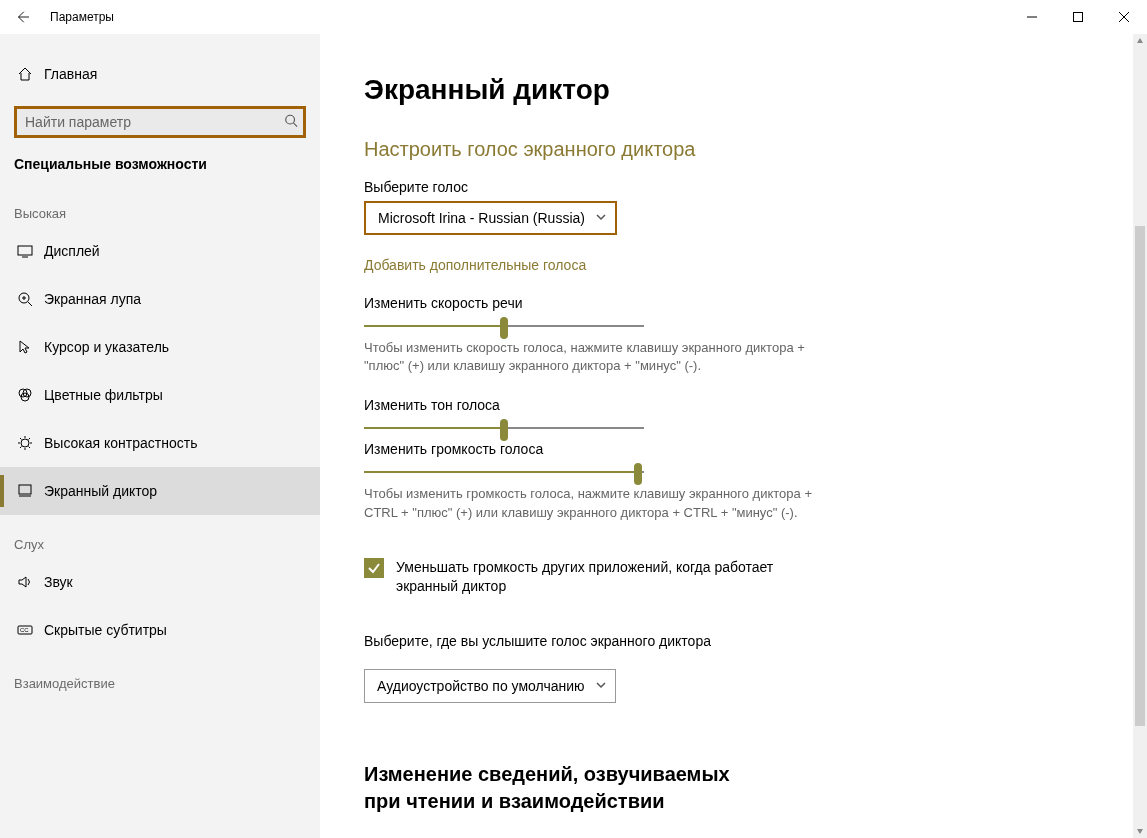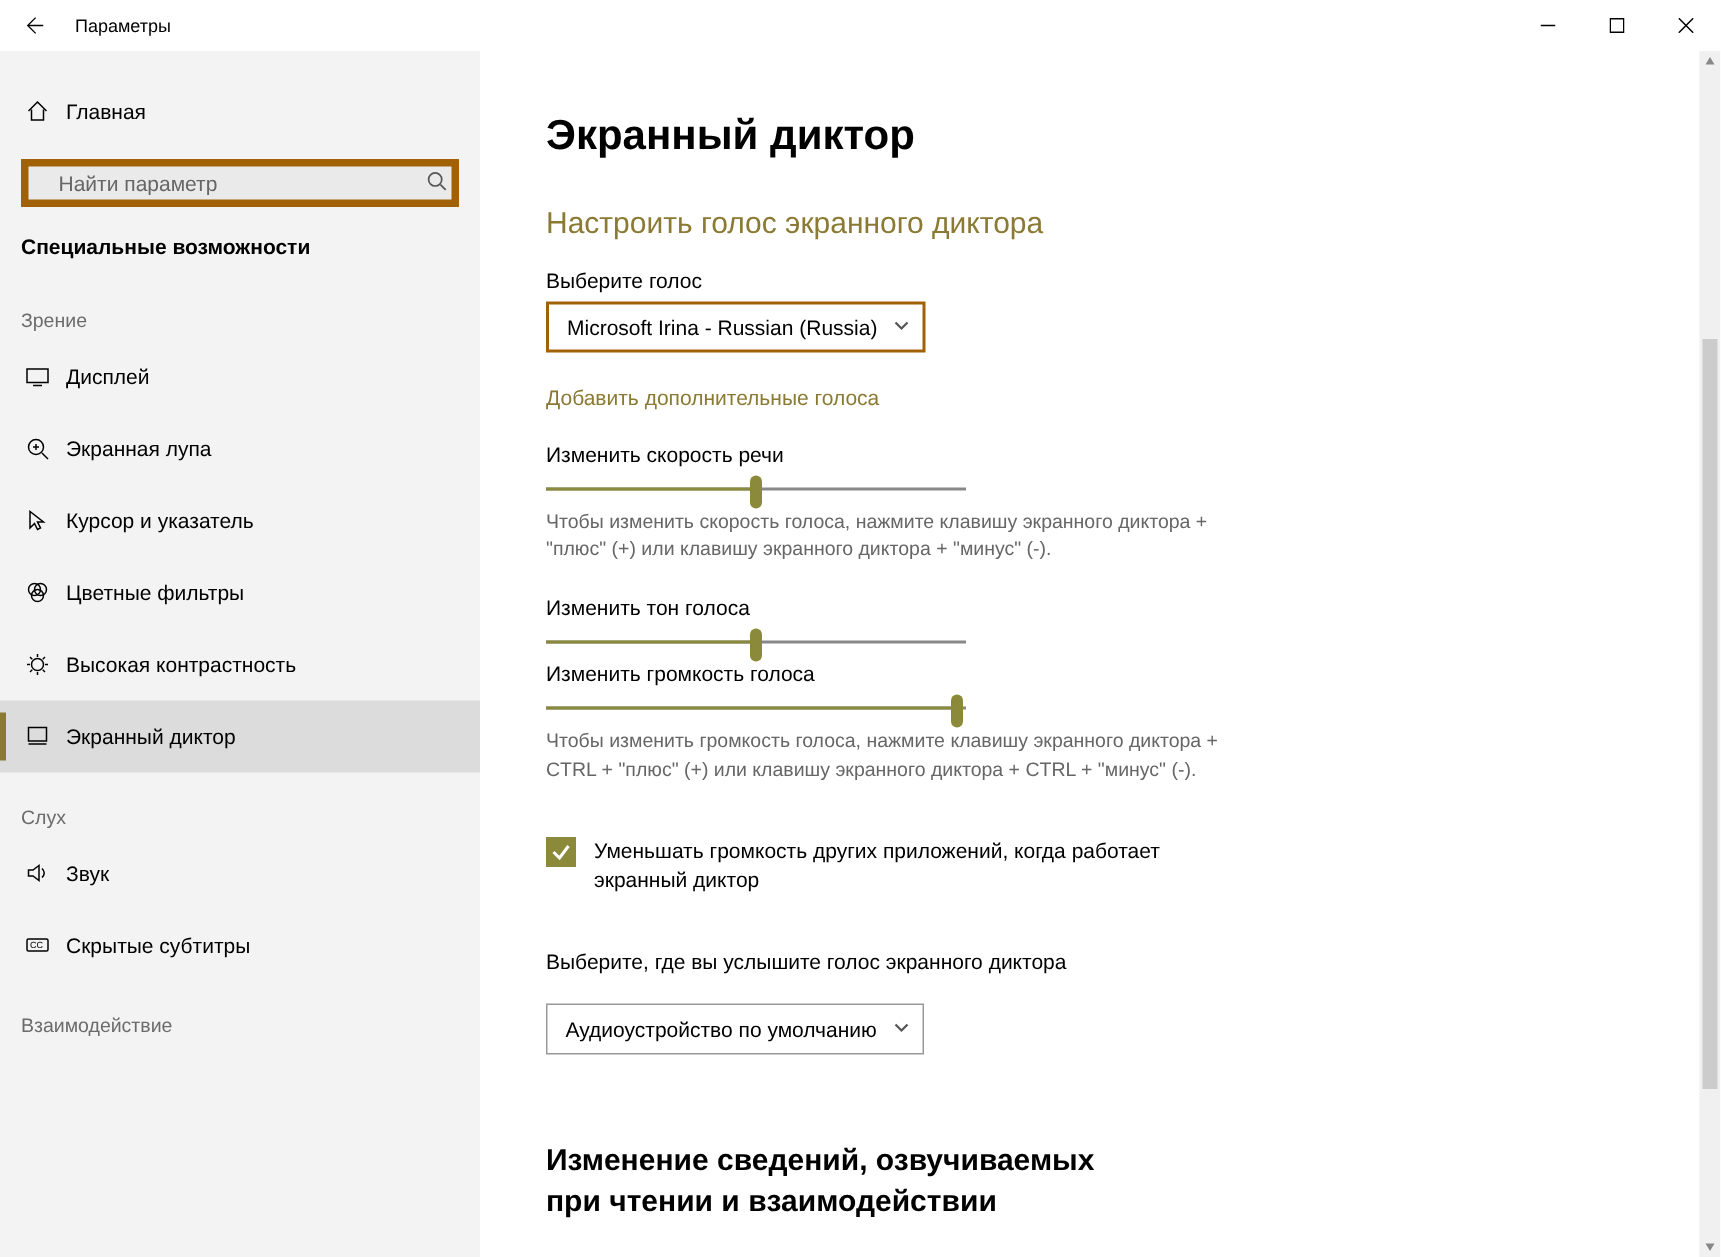--- a/index.html
+++ b/index.html
@@ -17,21 +17,21 @@
   .scrollbar-fake { position: absolute; right: 0; top: 0; bottom: 0; width: 14px; background: #f0f0f0; }
   .scrollbar-thumb { position: absolute; right: 2px; top: 192px; width: 10px; height: 500px; background: #ccc; }
   .scrollbar-arrow { position: absolute; right: 2px; width: 10px; height: 10px; color: #888; display:flex;align-items:center;justify-content:center;}
   .scrollbar-arrow.up { top: 2px; }
   .scrollbar-arrow.down { bottom: 2px; }
   
   .nav-home { display: flex; align-items: center; height: 40px; padding-left: 14px; }
   .nav-home-icon { width: 22px; display:flex;align-items:center;justify-content:center;}
   .nav-home-label { padding-left: 8px; }
   .search-box { margin: 12px 14px 18px 14px; position: relative; }
-  .search-input { width: 100%; height: 32px; border: 5px solid #a16207; background: #eaeaea; padding: 0 30px 0 20px; font-size: 14px; outline: none; }
+  .search-input { width: 100%; height: 32px; border: 3px solid #a16207; background: #eaeaea; padding: 0 30px 0 8px; font-size: 14px; outline: none; }
   .search-input::placeholder { color: #666; }
   .search-icon { position: absolute; right: 8px; top: 50%; transform: translateY(-50%); }
   .category-title { font-weight: 600; padding: 0 0 12px 14px; font-size: 14px; }
   .group-label { color: #6b6b6b; font-size: 13px; padding: 22px 0 6px 14px; }
   .nav-item { display: flex; align-items: center; height: 48px; padding-left: 14px; position: relative; }
   .nav-item.selected { background: #dcdcdc; }
   .nav-item.selected::before { content: ""; position: absolute; left: 0; top: 8px; bottom: 8px; width: 4px; background: #8a7a33; }
   .nav-icon { width: 22px; display: flex; align-items: center; justify-content: center; }
   .nav-icon svg { width: 16px; height: 16px; }
   .nav-label { padding-left: 8px; }
@@ -109,21 +109,21 @@
         <span class="search-icon">
           <svg width="14" height="14" viewBox="0 0 16 16" fill="none" stroke="#555" stroke-width="1.3">
               <circle cx="7" cy="7" r="5"></circle>
               <line x1="11" y1="11" x2="15" y2="15"></line>
             </svg>
         </span>
       </div>
 
       <div class="category-title">Специальные возможности</div>
 
-      <div class="group-label">Зрение</div>
+      <div class="group-label">Высокая</div>
       <div class="nav-item">
         <span class="nav-icon">
             <svg viewBox="0 0 16 16" fill="none" stroke="#000">
               <rect x="1" y="3" width="14" height="9"></rect>
               <line x1="5" y1="14" x2="11" y2="14"></line>
             </svg>
           </span>
         <span class="nav-label">Дисплей</span>
       </div>
       <div class="nav-item">

